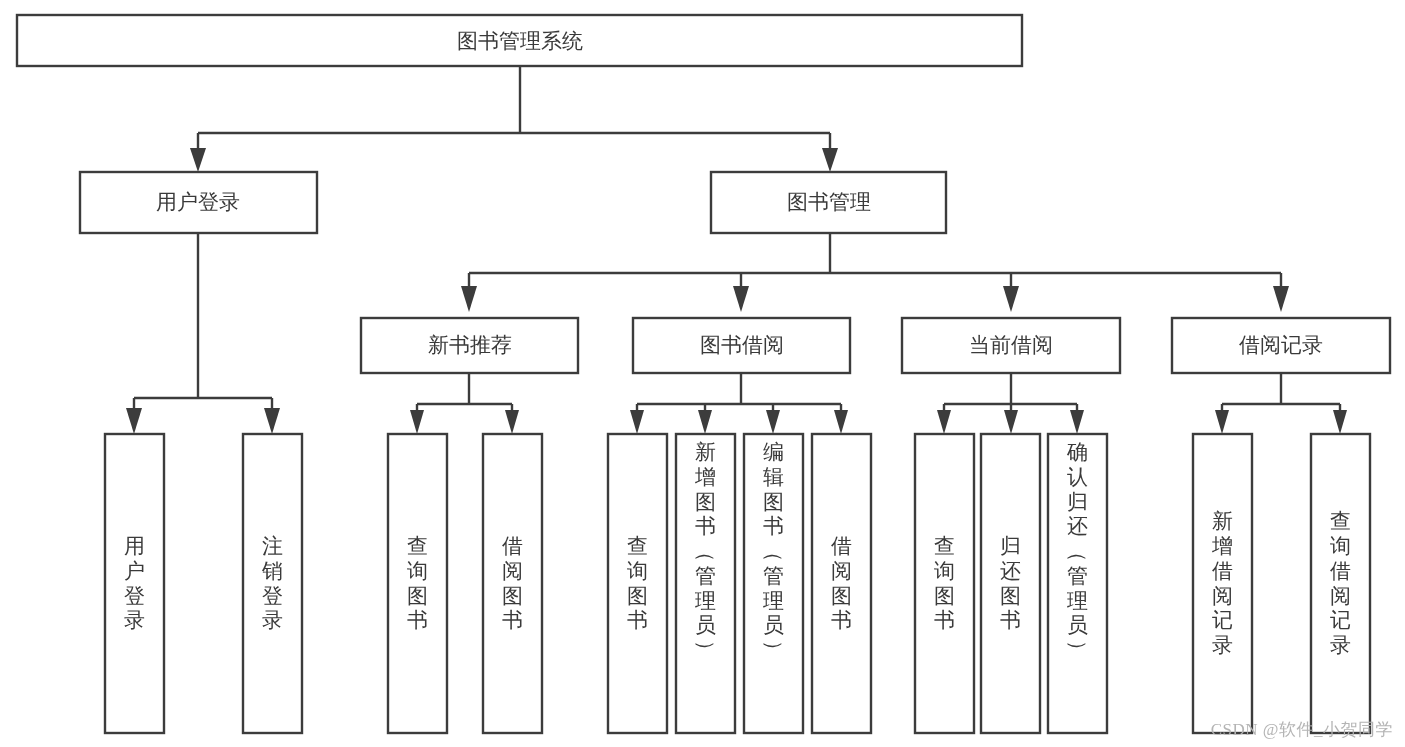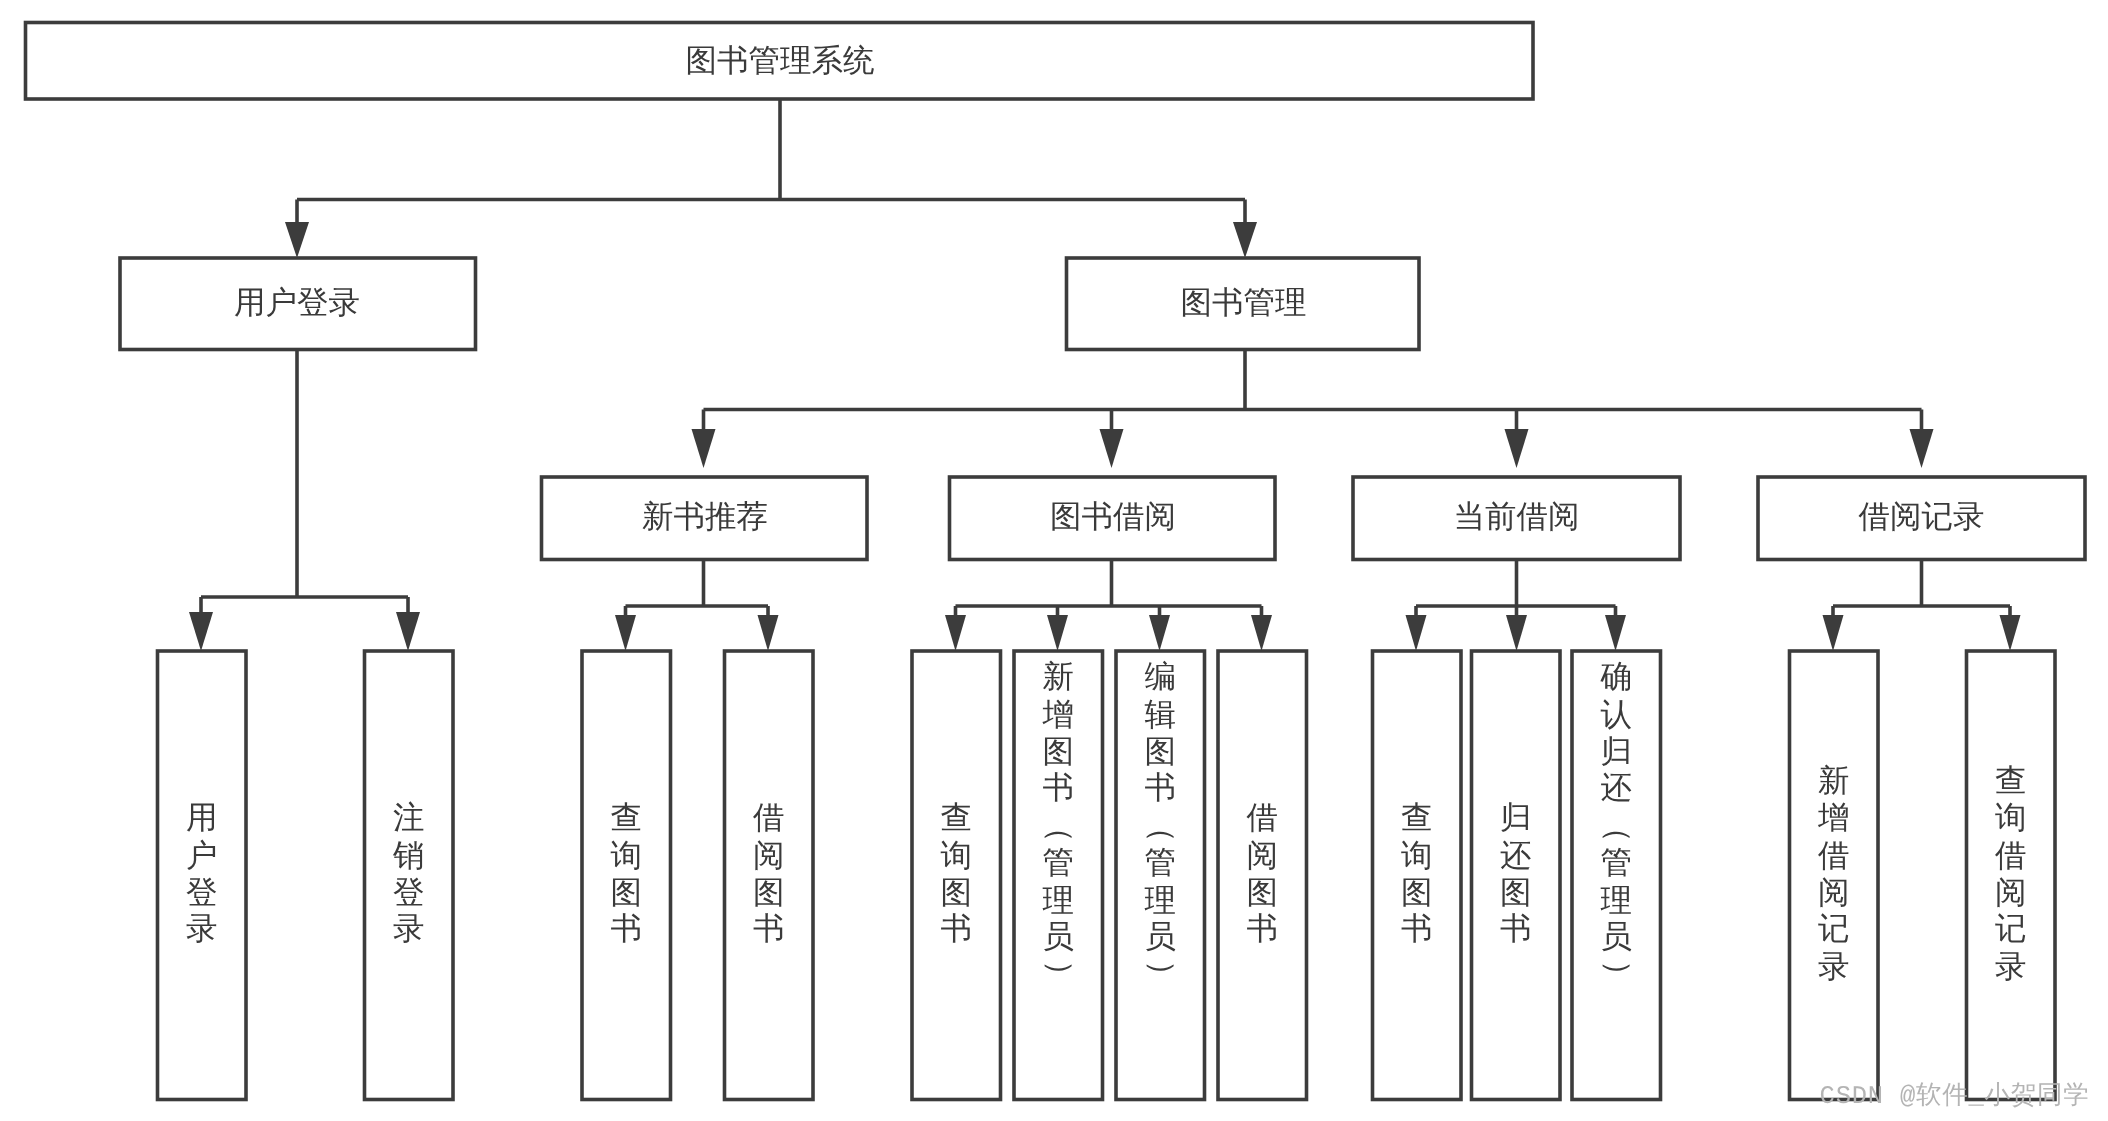--- a/index.html
+++ b/index.html
@@ -44,21 +44,21 @@
     font-family: "Liberation Sans", "DejaVu Sans", sans-serif;
     fill: #3a3a3a;
     font-size: 21px;
     text-anchor: middle;
     dominant-baseline: middle;
   }
   .watermark-text {
     position: absolute;
     right: 12px;
     bottom: 6px;
-    font-family: Liberation Mono, monospace;
+    font-family: Liberation Serif, serif;
     font-size: 17px;
     color: #b4b4b4;
     letter-spacing: 0.5px;
     white-space: nowrap;
     pointer-events: none;
   }
 </style>
 </head>
 <body>
 

